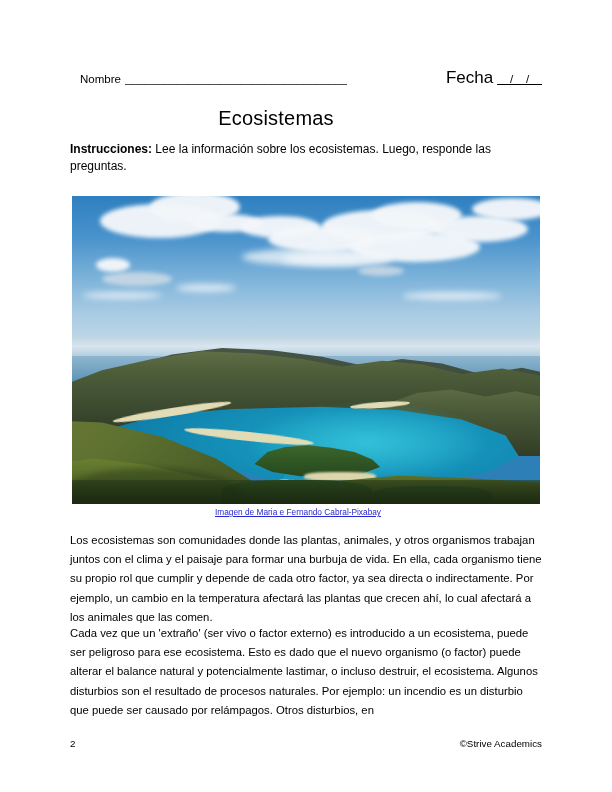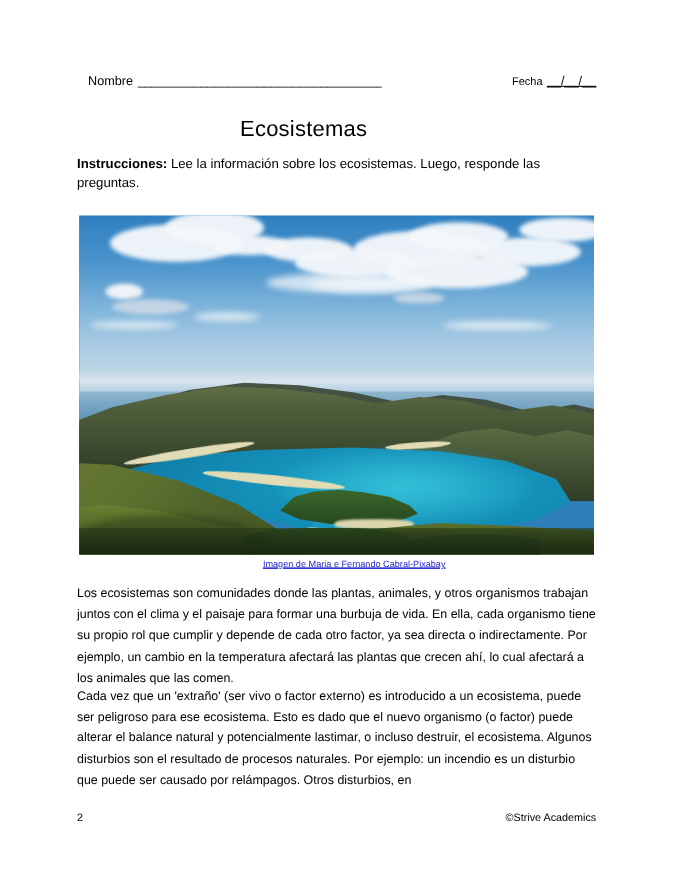--- a/index.html
+++ b/index.html
@@ -37,21 +37,21 @@
   .name-rule {
     display: inline-block;
     margin-left: 4px;
     letter-spacing: 0px;
     font-size: 11.5px;
     white-space: nowrap;
     overflow: hidden;
     width: 222px;
   }
   .date-block { display: flex; align-items: baseline; white-space: nowrap; }
-  .date-label { font-size: 10px; }
+  .date-label { font-size: 17px; }
   .date-rule { margin-left: 4px; font-size: 11.5px; white-space: nowrap; text-decoration: underline; }
 
   
   .title {
     position: absolute;
     left: 0;
     top: 107px;
     width: 552px;
     text-align: center;
     font-size: 20px;
@@ -240,27 +240,26 @@
   .shade {
     position: absolute;
     background: rgba(20,34,14,0.35);
     filter: blur(3px);
     border-radius: 50%;
   }
 
   
   .caption {
     position: absolute;
-    left: 88px;
+    left: 64px;
     top: 507px;
     width: 468px;
     text-align: center;
     font-size: 8.3px;
     color: #2727cf;
-    text-decoration: underline;
   }
   .caption a {
     color: #2727cf;
     text-decoration: underline;
   }
 
   
   .body-par {
     position: absolute;
     left: 70px;

